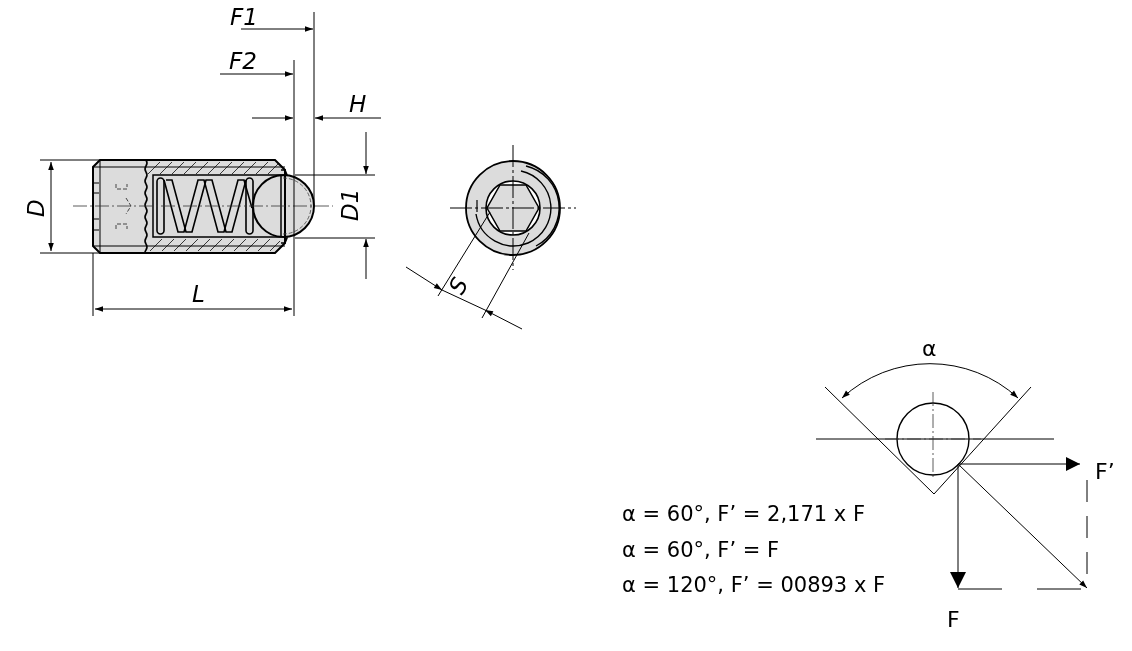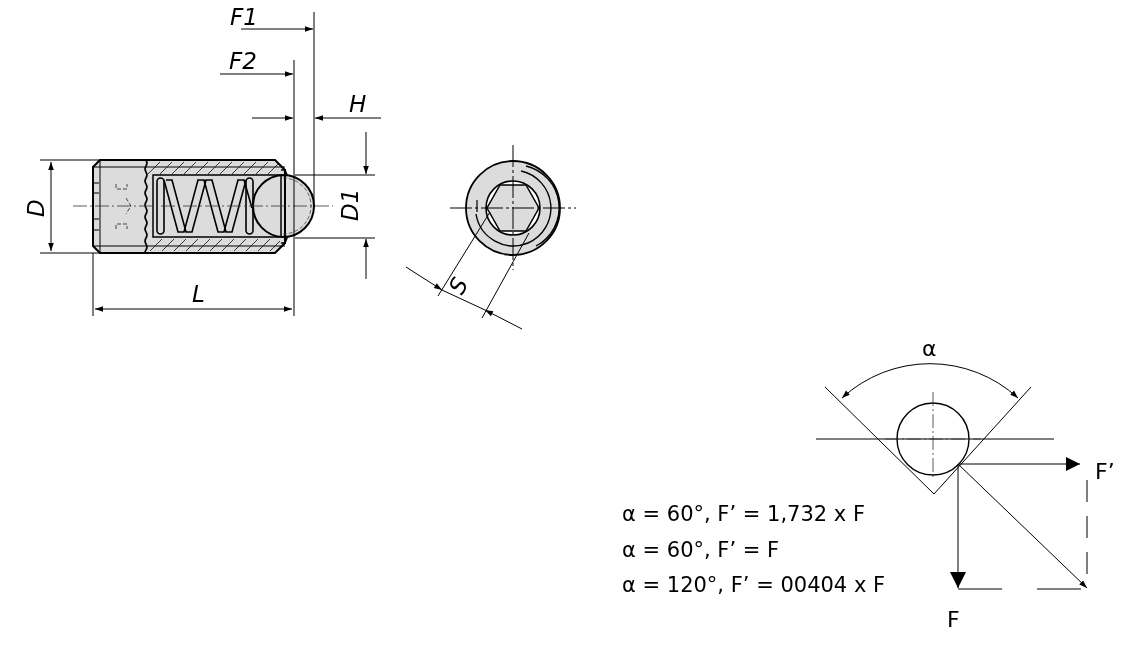--- a/index.html
+++ b/index.html
@@ -174,15 +174,15 @@
 
     <line x1="1087" y1="480" x2="1087" y2="588" stroke="#000" stroke-width="1" stroke-dasharray="22 14"></line>
     <line x1="958" y1="589" x2="1087" y2="589" stroke="#000" stroke-width="1" stroke-dasharray="44 35"></line>
   </g>
 
   <text class="lbl-up" x="922" y="356">α</text>
   <text class="lbl-up" x="1095" y="479">F’</text>
   <text class="lbl-up" x="947" y="627">F</text>
 </svg>
 
-<div class="formula" style="top:502px;">α = 60°, F’ = 1,732 x F</div>
+<div class="formula" style="top:502px;">α = 60°, F’ = 2,171 x F</div>
 <div class="formula" style="top:538px;">α = 60°, F’ = F</div>
-<div class="formula" style="top:573px;">α = 120°, F’ = 00404 x F</div>
+<div class="formula" style="top:573px;">α = 120°, F’ = 00893 x F</div>
 
 </body></html>

